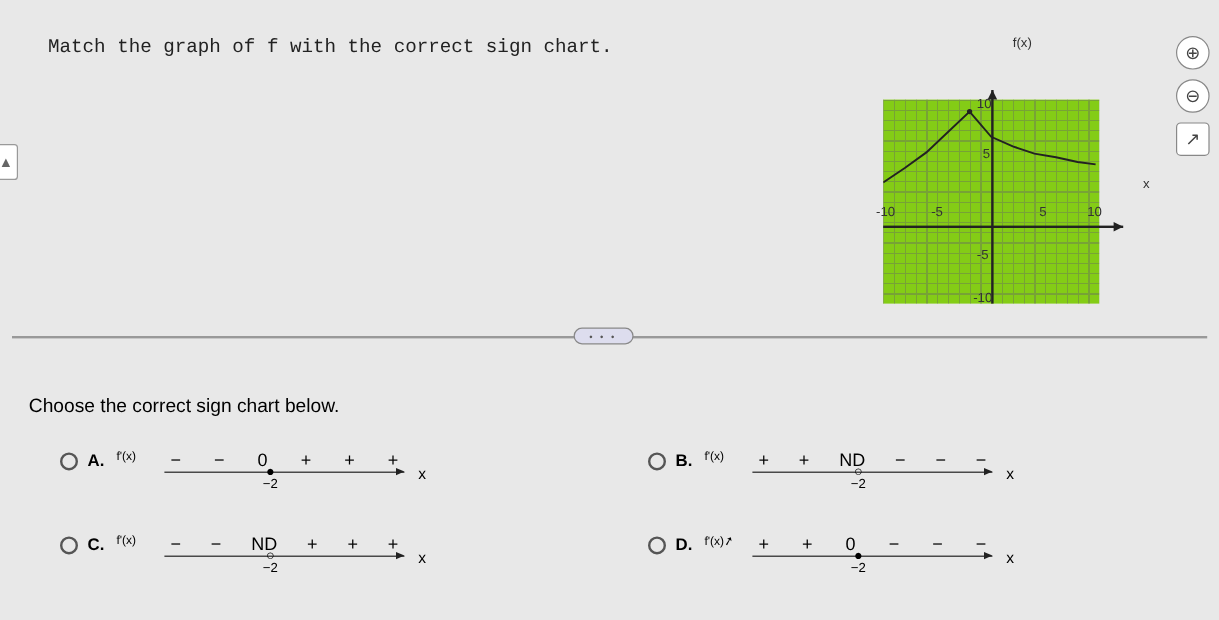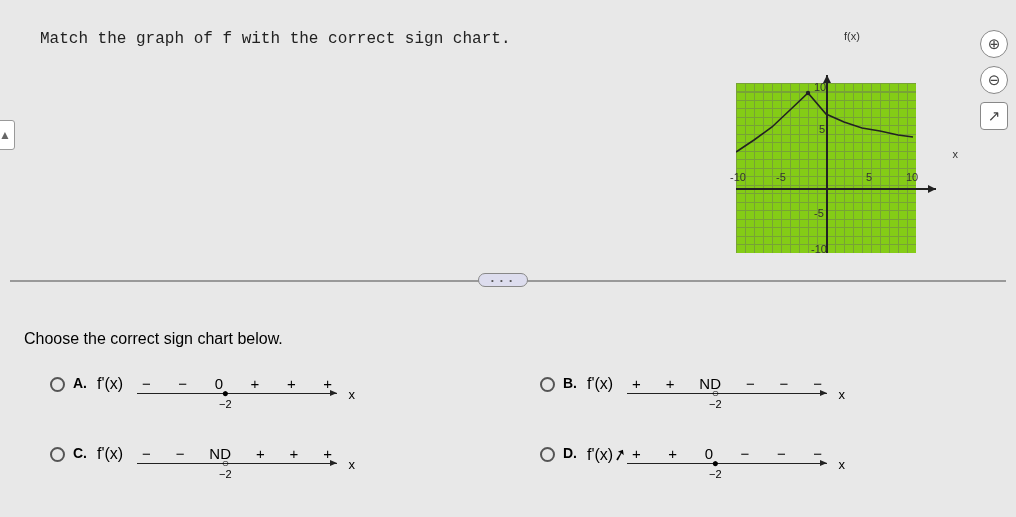--- a/index.html
+++ b/index.html
@@ -143,21 +143,21 @@
     .sign-chart {
       display: inline-block;
       position: relative;
       height: 45px;
       width: 250px;
     }
     .sc-fprime {
       position: absolute;
       left: 0;
       top: 0;
-      font-size: 16px;
+      font-size: 10px;
     }
     .sc-line {
       position: absolute;
       left: 40px;
       top: 18px;
       width: 200px;
       height: 1px;
       background: #222;
     }
     .sc-line::after {

